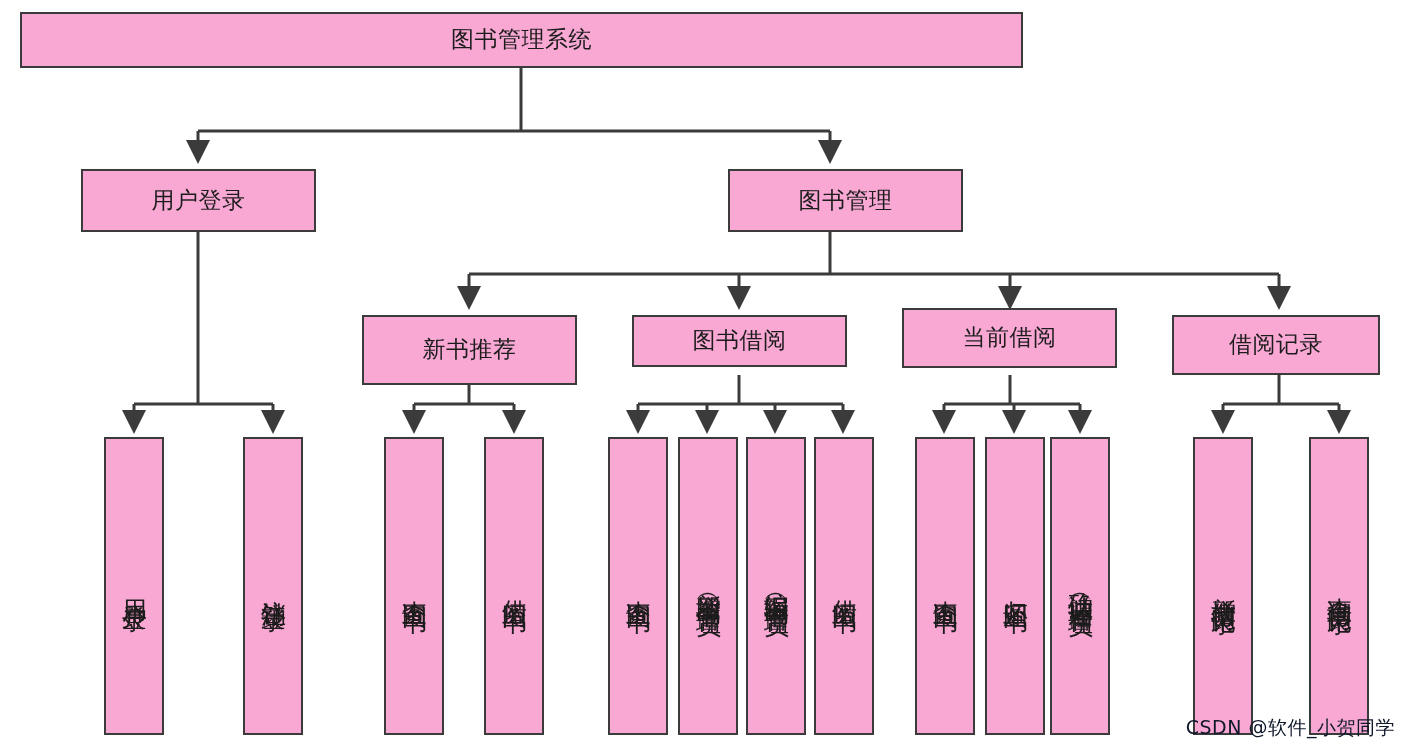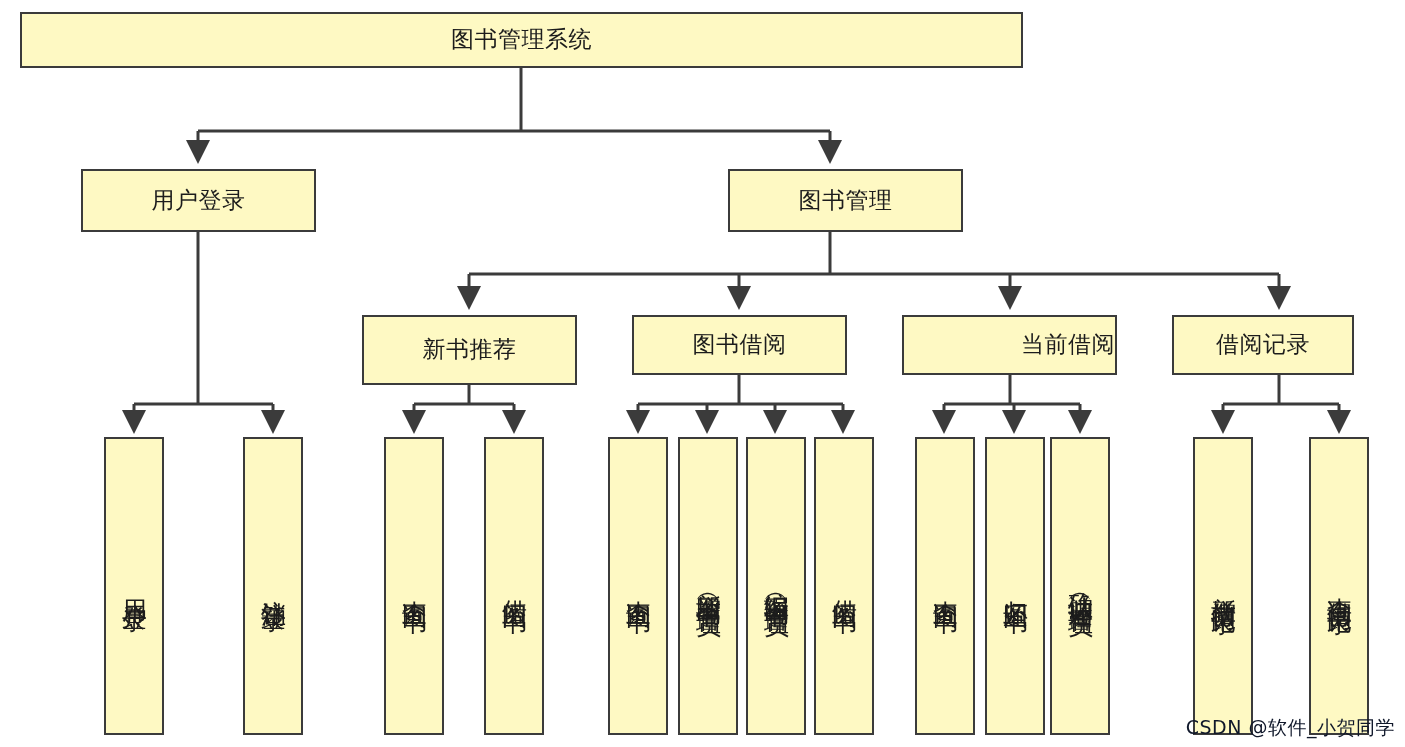--- a/index.html
+++ b/index.html
@@ -5,21 +5,21 @@
   html,body{margin:0;padding:0;background:#ffffff;}
   body{
     width:1405px;height:747px;overflow:hidden;
     font-family:"DejaVu Sans","Liberation Sans",sans-serif;
   }
   #diagram{position:relative;width:1405px;height:747px;background:#fff;}
   svg.links{position:absolute;left:0;top:0;width:1405px;height:747px;}
   .node{
     position:absolute;
     box-sizing:border-box;
-    background:#fef9c3;
+    background:#f9a8d4;
     border:2px solid #3b3b3b;
     display:flex;
     align-items:center;
     justify-content:center;
     color:#1c1c1c;
   }
   .node-label{
     display:block;
     text-align:center;
     line-height:1.18;
@@ -116,29 +116,29 @@
   </div>
 
   <div class="node h-node" style="left:728px;top:169px;width:235px;height:63px;">
     <span class="node-label">图书管理</span>
   </div>
 
   <div class="node h-node" style="left:362px;top:315px;width:215px;height:70px;">
     <span class="node-label">新书推荐</span>
   </div>
 
-  <div class="node h-node" style="left:632px;top:315px;width:215px;height:60px;">
+  <div class="node h-node" style="left:632px;top:315px;width:215px;height:52px;">
     <span class="node-label">图书借阅</span>
   </div>
 
-  <div class="node h-node" style="left:902px;top:315px;width:215px;height:60px;justify-content:flex-end;">
+  <div class="node h-node" style="left:902px;top:308px;width:215px;height:60px;">
     <span class="node-label">当前借阅</span>
   </div>
 
-  <div class="node h-node" style="left:1172px;top:315px;width:182px;height:60px;">
+  <div class="node h-node" style="left:1172px;top:315px;width:208px;height:60px;">
     <span class="node-label">借阅记录</span>
   </div>
 
   <div class="node v-node" style="left:104px;top:437px;width:60px;height:298px;">
     <span class="node-label">用户登录</span>
   </div>
 
   <div class="node v-node" style="left:243px;top:437px;width:60px;height:298px;">
     <span class="node-label">注销登录</span>
   </div>

